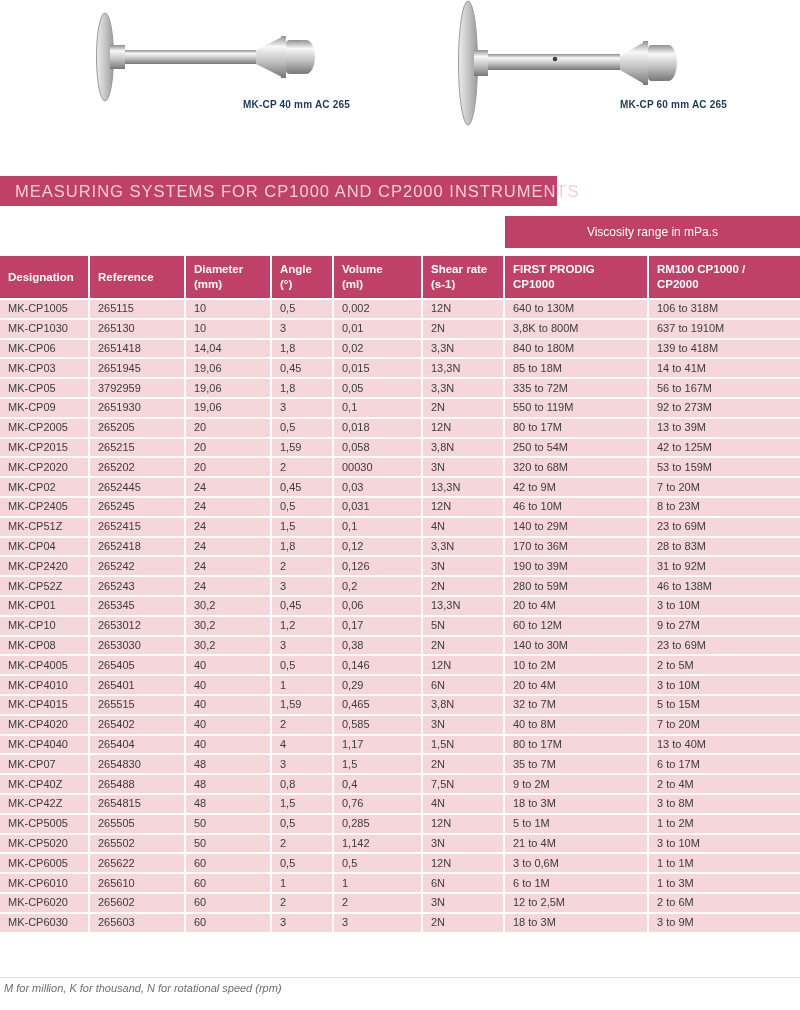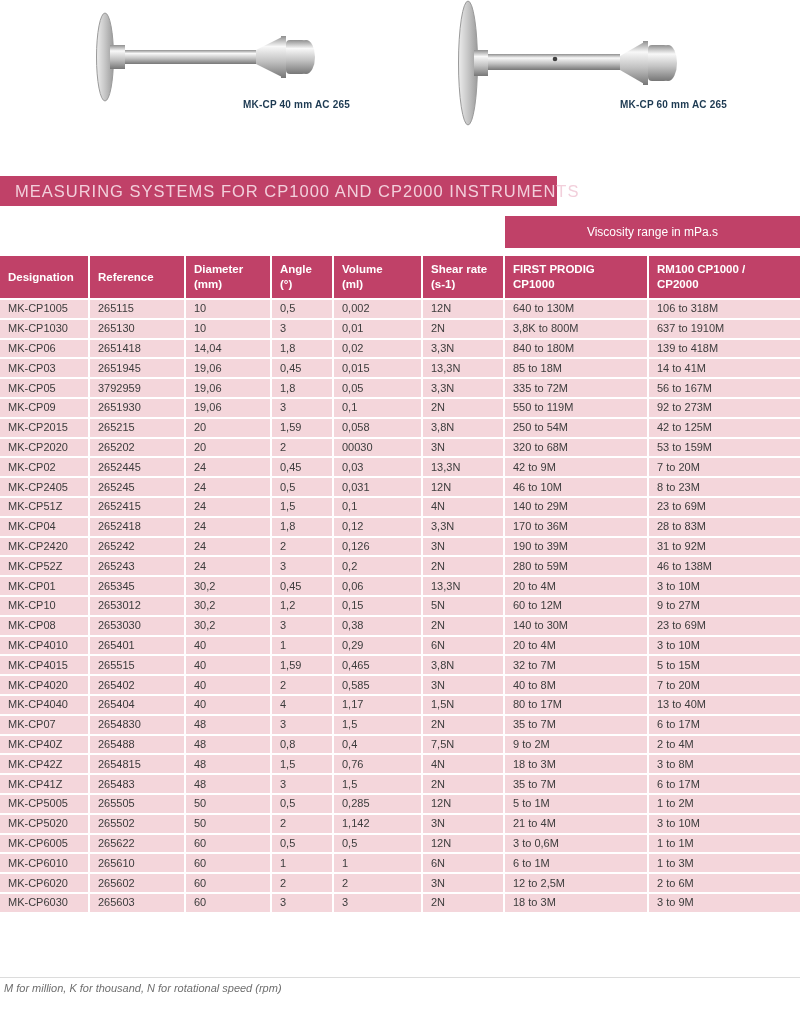--- a/index.html
+++ b/index.html
@@ -194,20 +194,30 @@
           <td>MK-CP09</td>
           <td>2651930</td>
           <td>19,06</td>
           <td>3</td>
           <td>0,1</td>
           <td>2N</td>
           <td>550 to 119M</td>
           <td>92 to 273M</td>
         </tr>
         <tr>
+          <td>MK-CP2005</td>
+          <td>265205</td>
+          <td>20</td>
+          <td>0,5</td>
+          <td>0,018</td>
+          <td>12N</td>
+          <td>80 to 17M</td>
+          <td>13 to 39M</td>
+        </tr>
+        <tr>
           <td>MK-CP2015</td>
           <td>265215</td>
           <td>20</td>
           <td>1,59</td>
           <td>0,058</td>
           <td>3,8N</td>
           <td>250 to 54M</td>
           <td>42 to 125M</td>
         </tr>
         <tr>
@@ -288,34 +298,44 @@
           <td>0,06</td>
           <td>13,3N</td>
           <td>20 to 4M</td>
           <td>3 to 10M</td>
         </tr>
         <tr>
           <td>MK-CP10</td>
           <td>2653012</td>
           <td>30,2</td>
           <td>1,2</td>
-          <td>0,15</td>
+          <td>0,17</td>
           <td>5N</td>
           <td>60 to 12M</td>
           <td>9 to 27M</td>
         </tr>
         <tr>
           <td>MK-CP08</td>
           <td>2653030</td>
           <td>30,2</td>
           <td>3</td>
           <td>0,38</td>
           <td>2N</td>
           <td>140 to 30M</td>
           <td>23 to 69M</td>
+        </tr>
+        <tr>
+          <td>MK-CP4005</td>
+          <td>265405</td>
+          <td>40</td>
+          <td>0,5</td>
+          <td>0,146</td>
+          <td>12N</td>
+          <td>10 to 2M</td>
+          <td>2 to 5M</td>
         </tr>
         <tr>
           <td>MK-CP4010</td>
           <td>265401</td>
           <td>40</td>
           <td>1</td>
           <td>0,29</td>
           <td>6N</td>
           <td>20 to 4M</td>
           <td>3 to 10M</td>
@@ -374,30 +394,20 @@
           <td>MK-CP42Z</td>
           <td>2654815</td>
           <td>48</td>
           <td>1,5</td>
           <td>0,76</td>
           <td>4N</td>
           <td>18 to 3M</td>
           <td>3 to 8M</td>
         </tr>
         <tr>
-          <td>MK-CP41Z</td>
-          <td>265483</td>
-          <td>48</td>
-          <td>3</td>
-          <td>1,5</td>
-          <td>2N</td>
-          <td>35 to 7M</td>
-          <td>6 to 17M</td>
-        </tr>
-        <tr>
           <td>MK-CP5005</td>
           <td>265505</td>
           <td>50</td>
           <td>0,5</td>
           <td>0,285</td>
           <td>12N</td>
           <td>5 to 1M</td>
           <td>1 to 2M</td>
         </tr>
         <tr>

